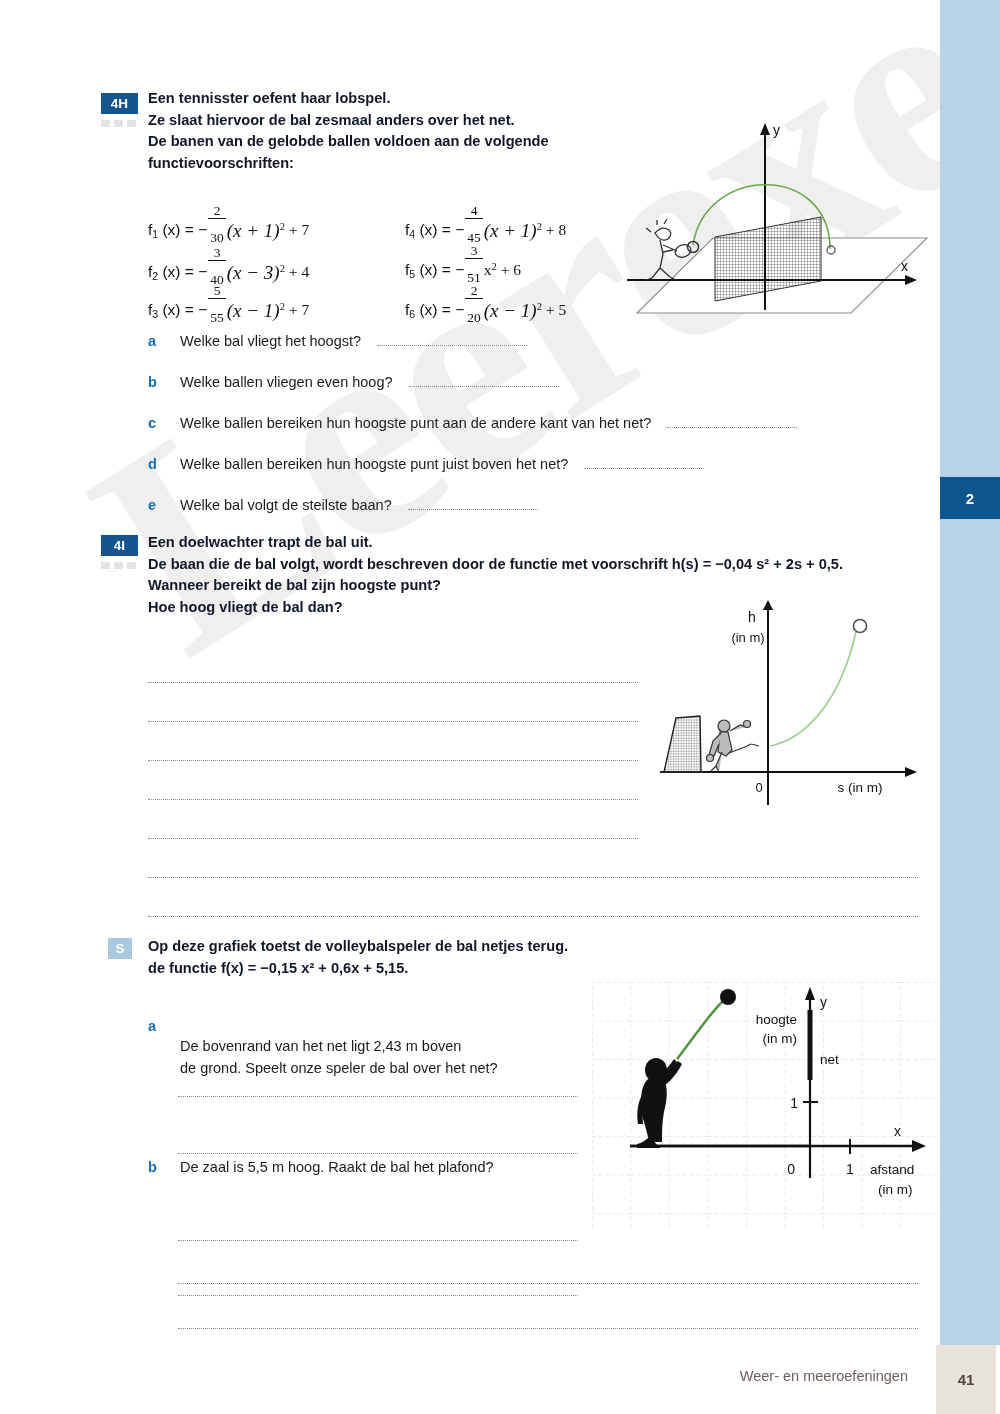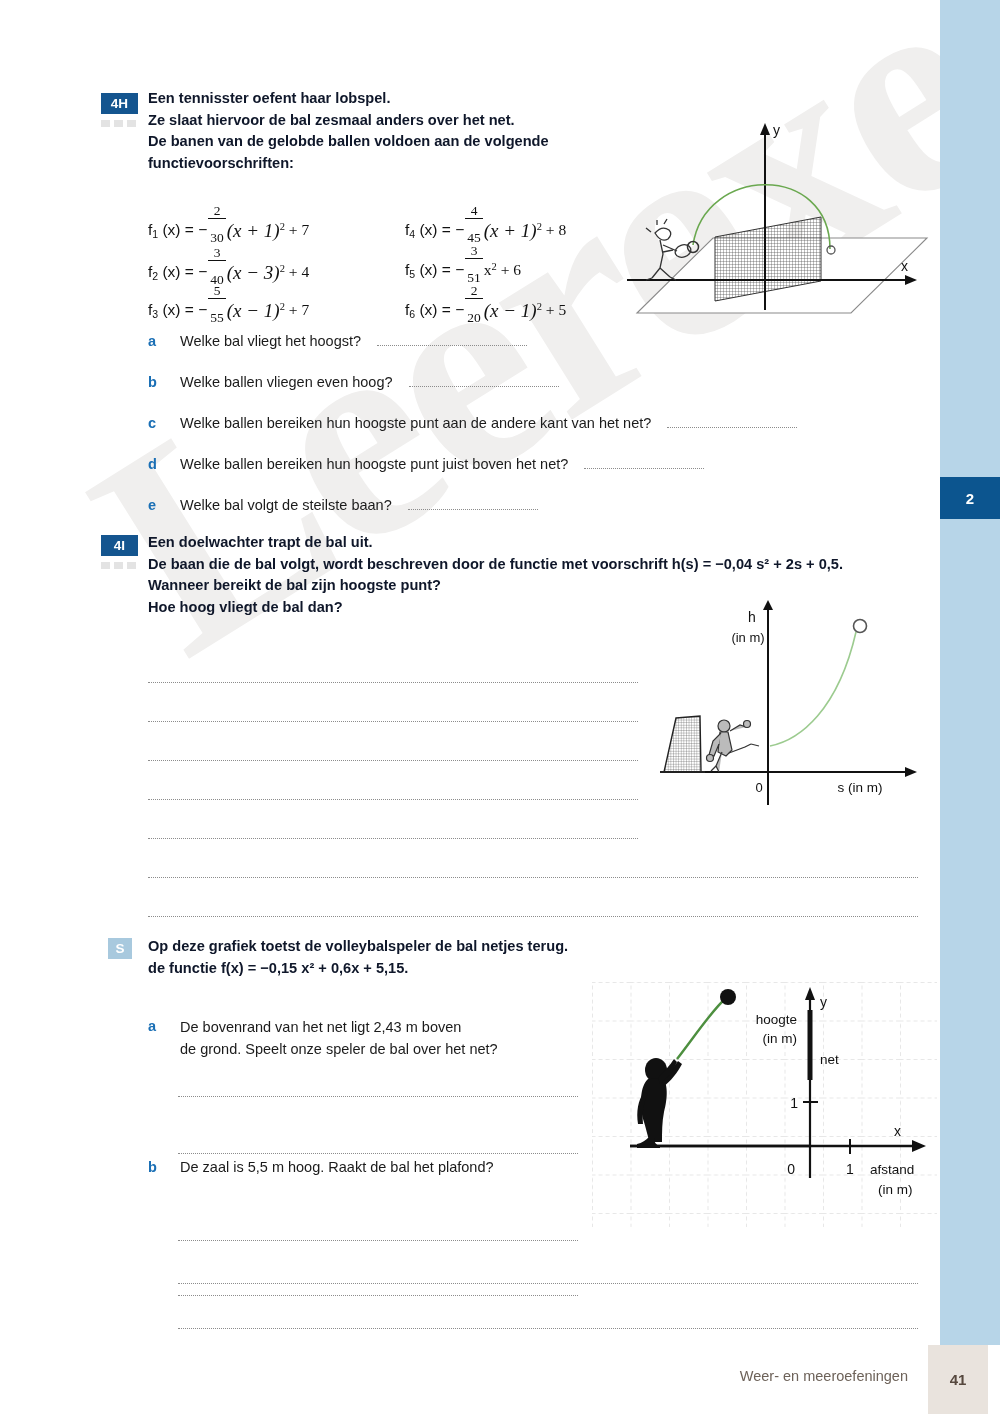--- a/index.html
+++ b/index.html
@@ -53,21 +53,21 @@
   .sup{font-size:10.5px;vertical-align:5px;}
   .frac{display:inline-block;vertical-align:middle;text-align:center;font-size:13.5px;
         line-height:1.02;margin:0 1px;position:relative;top:-1px;}
   .frac .n{display:block;padding:0 2px;}
   .frac .d{display:block;border-top:1.3px solid #111;padding:12px 2px;}
   .bigp{font-size:19px;vertical-align:-2px;font-style:italic;}
 
   
   .footer{position:absolute;left:0;top:1345px;width:1000px;height:69px;background:#fff;}
   .foot-txt{position:absolute;right:92px;top:1368px;font-size:14.5px;color:#6d6259;}
-  .foot-num{position:absolute;right:12px;top:1345px;width:60px;height:69px;background:#e9e3dd;
+  .foot-num{position:absolute;right:4px;top:1345px;width:60px;height:69px;background:#e9e3dd;
             color:#56483e;font-size:15px;font-weight:bold;display:flex;align-items:center;justify-content:center;}
 
   
   .illu{position:absolute;}
 </style>
 </head>
 <body>
 
 <div class="page">
 
@@ -235,21 +235,21 @@
 
   <div class="badge s" style="left:108px;top:938px;">S</div>
 
   <div class="intro" style="left:148px;top:936px;width:480px;">
     <div>Op deze grafiek toetst de volleybalspeler de bal netjes terug.</div>
     <div>de functie f(x) = −0,15 x² + 0,6x + 5,15.</div>
   </div>
 
   <div class="q" style="left:148px;top:1016px;width:470px;">
     <span class="letter">a</span>
-    <span class="txt" style="line-height:22px;">
+    <span class="txt" style="line-height:22px;margin-top:19px;">
       <span>De bovenrand van het net ligt 2,43 m boven</span><br>
       <span>de grond. Speelt onze speler de bal over het net?</span>
     </span>
   </div>
   <div class="dline" style="left:178px;top:1096px;width:400px;"></div>
   <div class="dline" style="left:178px;top:1153px;width:400px;"></div>
 
   <div class="q" style="left:148px;top:1157px;width:470px;">
     <span class="letter">b</span>
     <span class="txt">De zaal is 5,5 m hoog. Raakt de bal het plafond?</span>

